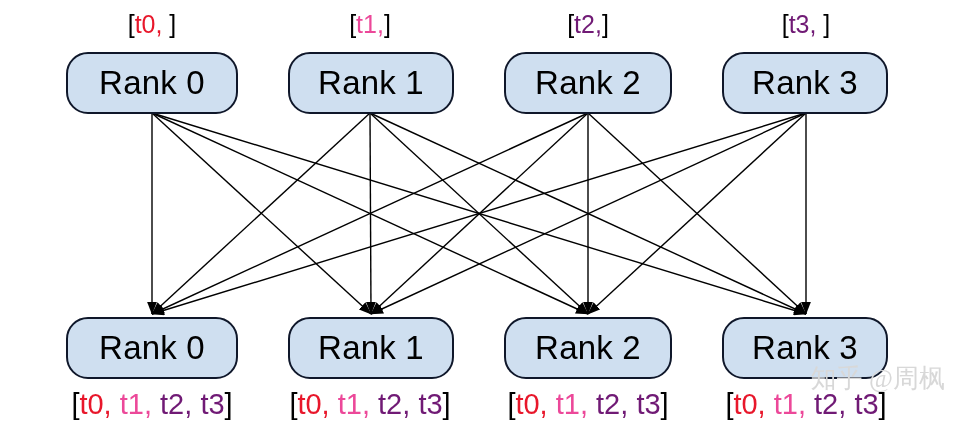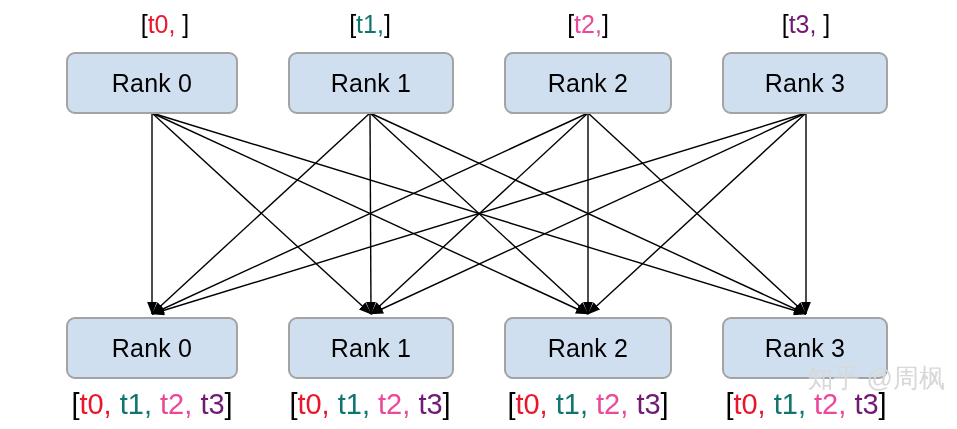--- a/index.html
+++ b/index.html
@@ -22,53 +22,53 @@
     left: 0;
     top: 0;
     width: 957px;
     height: 429px;
     pointer-events: none;
   }
   .node {
     position: absolute;
     box-sizing: border-box;
     background: #cfdff0;
-    border: 2px solid #a3a3a3;
-    border-radius: 9px;
+    border: 2px solid #0f172a;
+    border-radius: 22px;
     display: flex;
     align-items: center;
     justify-content: center;
     color: #000000;
-    font-size: 25px;
+    font-size: 33px;
     font-family: "Liberation Sans", sans-serif;
     letter-spacing: 0.2px;
   }
   .label {
     position: absolute;
     font-size: 25px;
     font-family: "Liberation Sans", sans-serif;
     color: #000000;
     white-space: pre;
     text-align: center;
     transform: translateX(-50%);
   }
   .label-bottom {
     font-size: 29px;
   }
   .t0 { color: #e8172b; }
-  .t1 { color: #0f766e; }
-  .t2 { color: #ec4899; text-align: right; }
+  .t1 { color: #ec4899; }
+  .t2 { color: #701a75; text-align: right; }
   .t3 { color: #701a75; }
   .watermark {
     position: absolute;
     right: 12px;
     bottom: 33px;
     font-size: 26px;
     color: #d8d8d8;
-    font-family: Liberation Sans, sans-serif;
+    font-family: Liberation Serif, serif;
     white-space: pre;
   }
 </style>
 </head>
 <body>
 
 <div id="canvas">
 
   <svg class="edges" viewBox="0 0 957 429" xmlns="http://www.w3.org/2000/svg">
     <defs>
@@ -89,21 +89,21 @@
         <line x1="588" y1="113" x2="371" y2="314" marker-end="url(#arrowhead)"></line>
         <line x1="588" y1="113" x2="588" y2="314" marker-end="url(#arrowhead)"></line>
         <line x1="588" y1="113" x2="806" y2="314" marker-end="url(#arrowhead)"></line>
         <line x1="806" y1="113" x2="152" y2="314" marker-end="url(#arrowhead)"></line>
         <line x1="806" y1="113" x2="371" y2="314" marker-end="url(#arrowhead)"></line>
         <line x1="806" y1="113" x2="588" y2="314" marker-end="url(#arrowhead)"></line>
         <line x1="806" y1="113" x2="806" y2="314" marker-end="url(#arrowhead)"></line>
       </g>
   </svg>
 
-  <div class="label" style="left:152px; top:10px;margin-left:13px;"><span>[</span><span class="t0">t0,</span><span> ]</span></div>
+  <div class="label" style="left:152px; top:10px;"><span>[</span><span class="t0">t0,</span><span> ]</span></div>
   <div class="label" style="left:370px; top:10px;"><span>[</span><span class="t1">t1,</span><span>]</span></div>
   <div class="label" style="left:588px; top:10px;"><span>[</span><span class="t2">t2,</span><span>]</span></div>
   <div class="label" style="left:806px; top:10px;"><span>[</span><span class="t3">t3,</span><span> ]</span></div>
 
   <div class="node" style="left:66px; top:52px; width:172px; height:62px;">
       <span>Rank 0</span>
     </div>
   <div class="node" style="left:288px; top:52px; width:166px; height:62px;">
       <span>Rank 1</span>
     </div>

